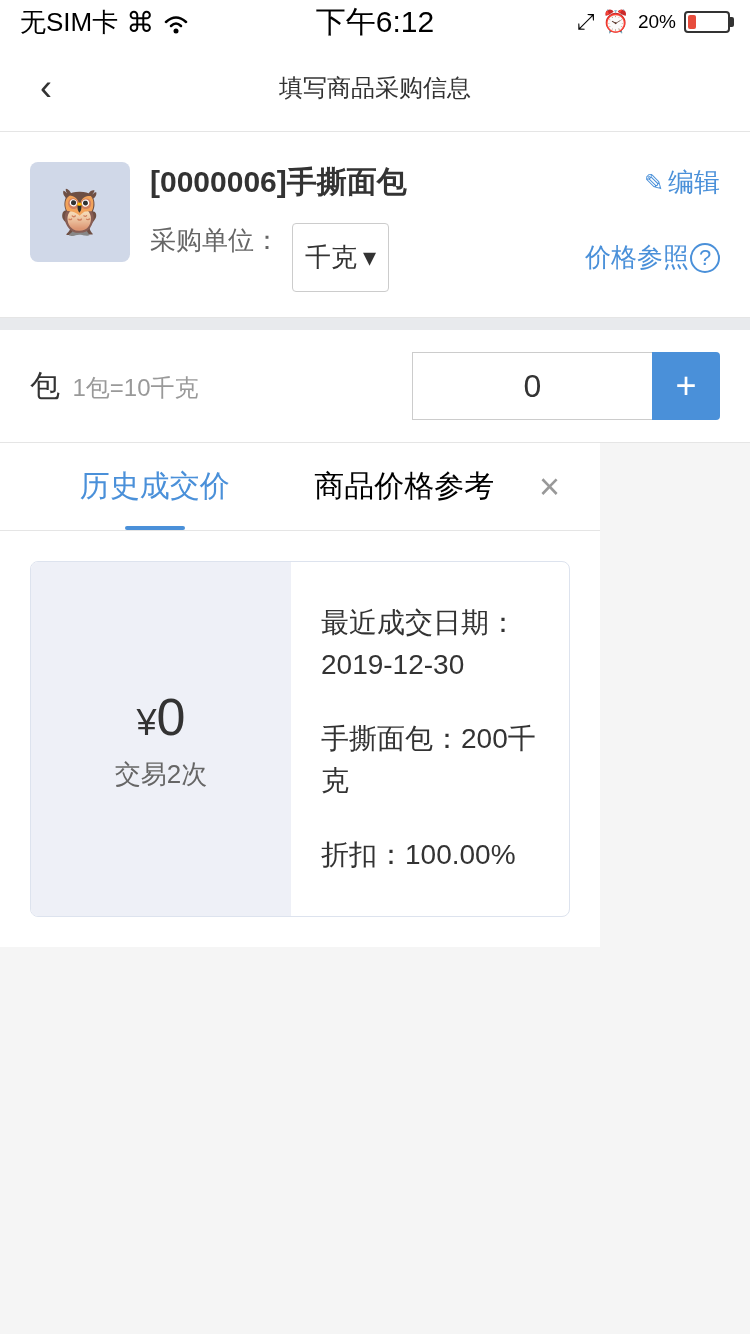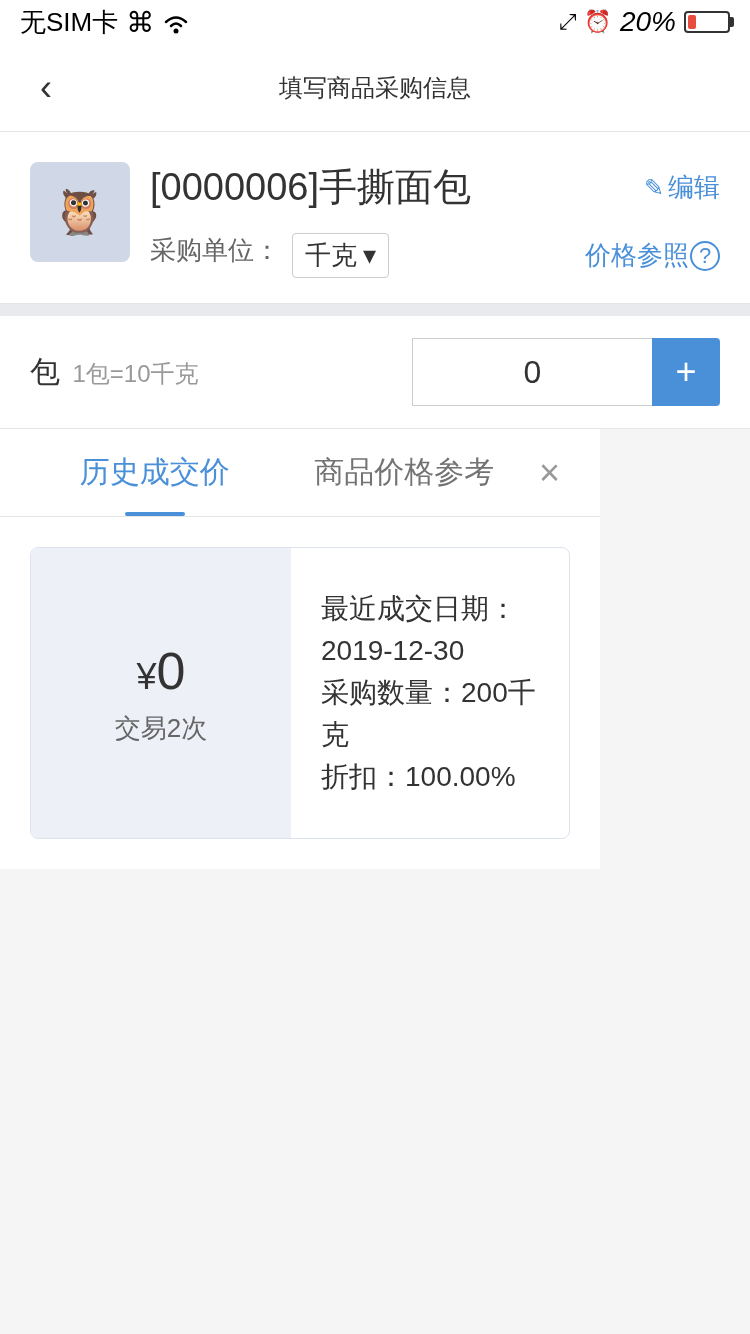--- a/index.html
+++ b/index.html
@@ -124,23 +124,23 @@
     .product-info {
       flex: 1;
     }
     .product-name-row {
       display: flex;
       justify-content: space-between;
       align-items: center;
       margin-bottom: 20px;
     }
     .product-name {
-      font-size: 38px;
-      color: #333;
-      font-weight: 400;
+      font-size: 30px;
+      color: #333;
+      font-weight: 700;
     }
     .edit-btn {
       font-size: 26px;
       color: #4a90d9;
       display: flex;
       align-items: center;
       gap: 4px;
       cursor: pointer;
     }
     .product-unit-row {
@@ -150,21 +150,21 @@
     }
     .unit-label {
       font-size: 26px;
       color: #666;
       display: flex;
       gap: 12px;
     }
     .unit-select {
       border: 1px solid #ccc;
       border-radius: 4px;
-      padding: 4px 12px;
+      padding: 16px 12px;
       font-size: 26px;
       color: #333;
       background: #fff;
       display: inline-flex;
       align-items: center;
       gap: 6px;
     }
     .price-ref {
       font-size: 26px;
       color: #4a90d9;
@@ -240,21 +240,21 @@
       display: flex;
       align-items: center;
       border-bottom: 1px solid #e5e5e5;
       height: 88px;
       padding: 0 30px;
     }
     .tab-item {
       flex: 1;
       text-align: center;
       font-size: 30px;
-      color: #737373;
+      color: #000000;
       cursor: pointer;
       height: 100%;
       display: flex;
       align-items: center;
       justify-content: center;
       position: relative;
     }
     .tab-item.active {
       color: #4a90d9;
       font-weight: 500;
@@ -305,21 +305,21 @@
     }
     .history-trade {
       font-size: 26px;
       color: #666;
     }
     .history-right {
       flex: 1;
       padding: 40px 30px;
       display: flex;
       flex-direction: column;
-      gap: 0;
+      gap: 32px;
     }
     .history-detail {
       font-size: 28px;
       color: #333;
       line-height: 1.5;
     }
 
     
     .main-content {
       background: #f5f5f5;
@@ -334,24 +334,25 @@
     <span>无SIM卡</span>
     <span style="font-size:28px;">⌘
       <svg width="28" height="20" viewBox="0 0 28 20" style="vertical-align:middle;">
         <path d="M14 16 Q14 16 14 16" stroke="#000" stroke-width="3" fill="none"></path>
         <path d="M9 12 Q14 7 19 12" stroke="#000" stroke-width="2.5" fill="none" stroke-linecap="round"></path>
         <path d="M4 8 Q14 -1 24 8" stroke="#000" stroke-width="2.5" fill="none" stroke-linecap="round"></path>
         <circle cx="14" cy="17" r="2.5" fill="#000"></circle>
       </svg>
     </span>
   </div>
+  <div class="status-center">下午6:12</div>
   <div class="status-right">
     <span style="font-size:22px;">⤢</span>
     <span style="font-size:22px;">⏰</span>
-    <span style="font-size:28px;font-style:italic;">20%</span>
+    <span style="font-size:19px;">20%</span>
     <div class="battery-icon">
       <div class="battery-fill"></div>
     </div>
   </div>
 </div>
 
 <div class="nav-bar">
   <div class="back-btn">‹</div>
   <div class="nav-title">填写商品采购信息</div>
 </div>
@@ -412,21 +413,21 @@
         <div class="history-price">
           <span style="font-size:36px;">¥</span><span>0</span>
         </div>
         <div class="history-trade">交易2次</div>
       </div>
       <div class="history-right">
         <div class="history-detail">
           <span>最近成交日期：</span><span>2019-12-30</span>
         </div>
         <div class="history-detail">
-          <span>采购数量：</span><span>200千克</span>
+          <span>手撕面包：</span><span>200千克</span>
         </div>
         <div class="history-detail">
           <span>折扣：</span><span>100.00%</span>
         </div>
       </div>
     </div>
   </div>
 </div>
 
 <div class="main-content"></div>

